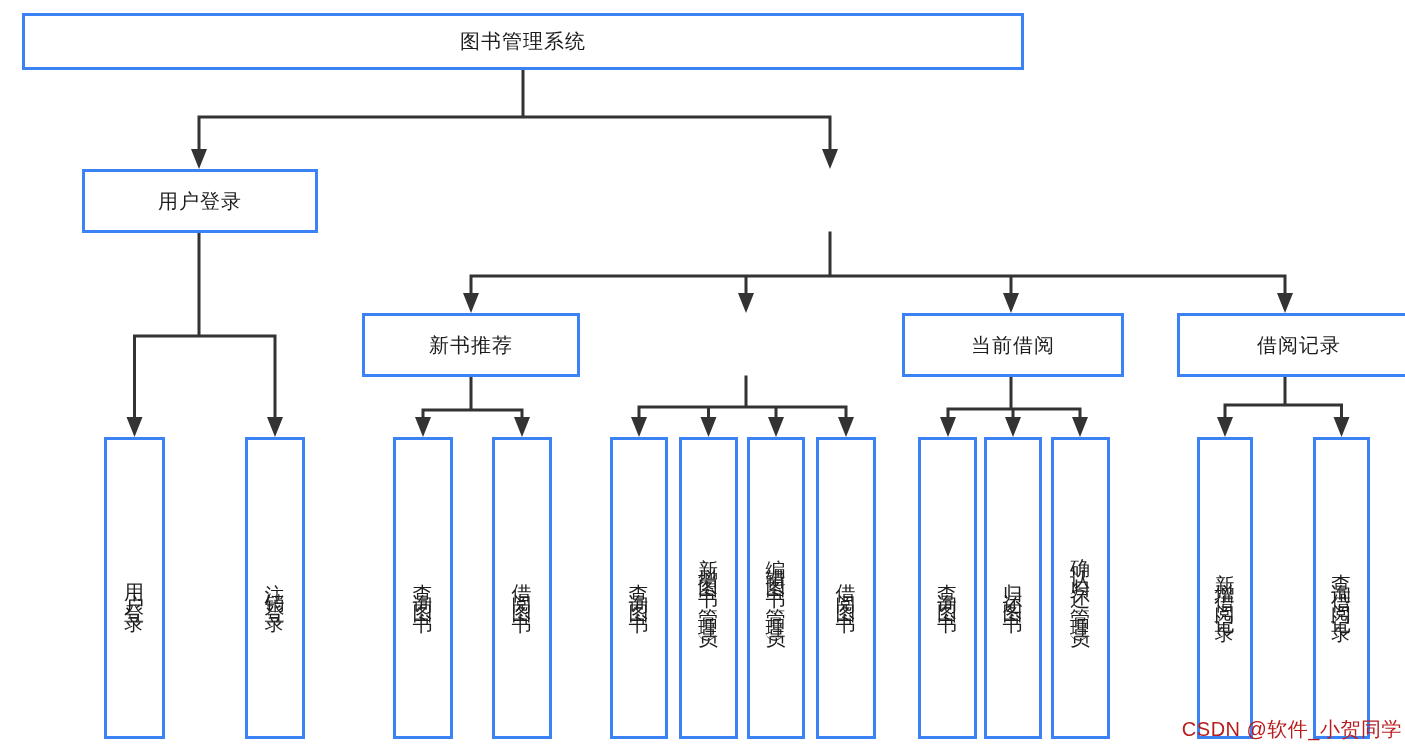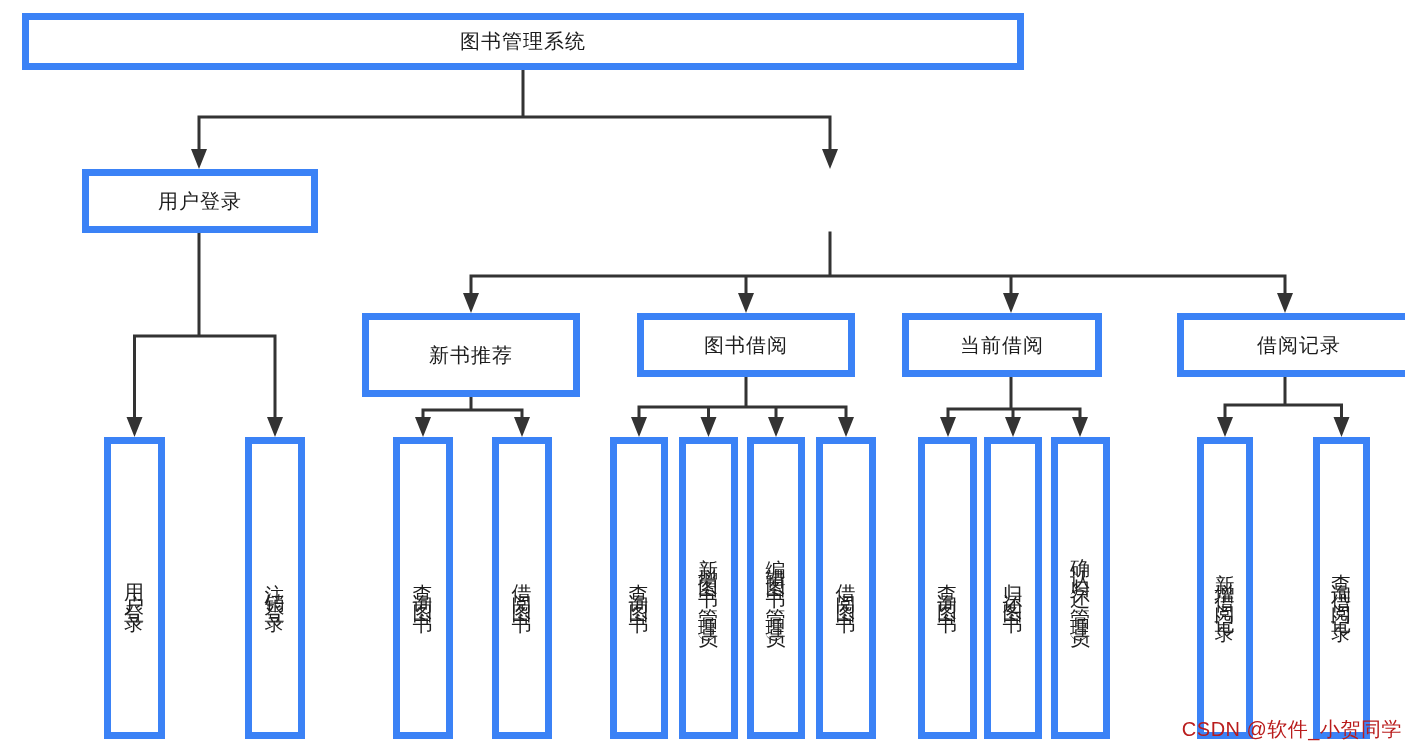--- a/index.html
+++ b/index.html
@@ -5,37 +5,37 @@
   html,body{margin:0;padding:0;}
   body{
     width:1405px;height:747px;position:relative;background:#ffffff;
     font-family:"Liberation Sans","DejaVu Sans",sans-serif;
     overflow:hidden;color:#1d1d1d;
   }
   #stage{position:absolute;left:0;top:0;width:1405px;height:747px;}
   svg.connectors{position:absolute;left:0;top:0;pointer-events:none;}
   .box{
     position:absolute;box-sizing:border-box;background:#ffffff;
-    border:7px solid #3b82f6;display:flex;align-items:center;justify-content:center;
+    border:3px solid #3b82f6;display:flex;align-items:center;justify-content:center;
     z-index:2;
   }
   .h-box{font-size:20px;letter-spacing:1px;white-space:nowrap;}
   .v-box .v-text{
     writing-mode:vertical-rl;text-orientation:mixed;
     font-size:20px;letter-spacing:10px;line-height:1;white-space:nowrap;
   }
   
   .n-root{left:22px;top:13px;width:1002px;height:57px;}
   
   .n-user{left:82px;top:169px;width:236px;height:64px;}
   .n-mgmt{left:712px;top:169px;width:236px;height:64px;}
   
-  .n-rec{left:362px;top:313px;width:218px;height:84px;}
+  .n-rec{left:362px;top:313px;width:218px;height:64px;}
   .n-borrow{left:637px;top:313px;width:218px;height:64px;}
-  .n-current{left:902px;top:313px;width:200px;height:64px;}
+  .n-current{left:902px;top:313px;width:222px;height:64px;}
   .n-records{left:1177px;top:313px;width:244px;height:64px;}
   
   .leaf{top:437px;height:302px;}
   .l-user{left:104px;width:61px;}
   .l-logout{left:245px;width:60px;}
   .l-q1{left:393px;width:60px;}
   .l-b1{left:492px;width:60px;}
   .l-q2{left:610px;width:58px;}
   .l-add{left:679px;width:59px;}
   .l-edit{left:747px;width:58px;}
@@ -91,23 +91,20 @@
     <span>图书管理系统</span>
   </div>
 
   <div class="box h-box n-user">
     <span>用户登录</span>
   </div>
 
   <div class="box h-box n-rec">
     <span>新书推荐</span>
   </div>
-  <div class="box h-box n-borrow">
-    <span>图书借阅</span>
-  </div>
   <div class="box h-box n-current">
     <span>当前借阅</span>
   </div>
   <div class="box h-box n-records">
     <span>借阅记录</span>
   </div>
 
   <div class="box v-box leaf l-user">
     <span class="v-text">用户登录</span>
   </div>

